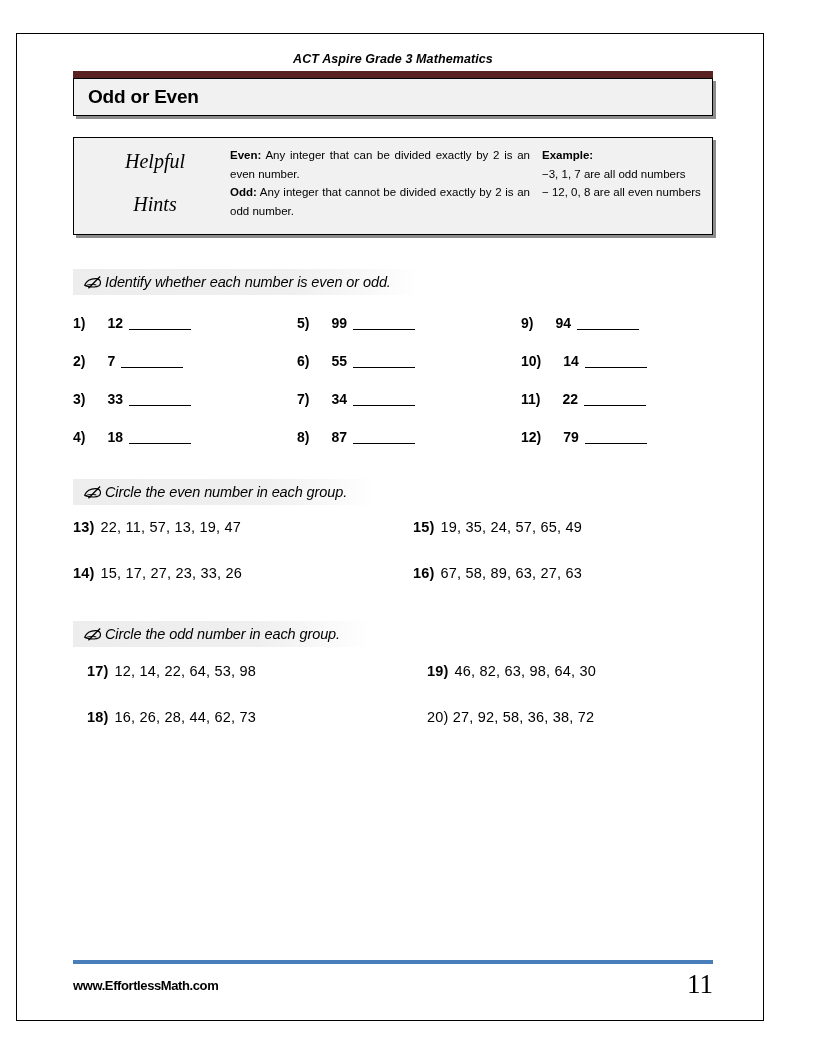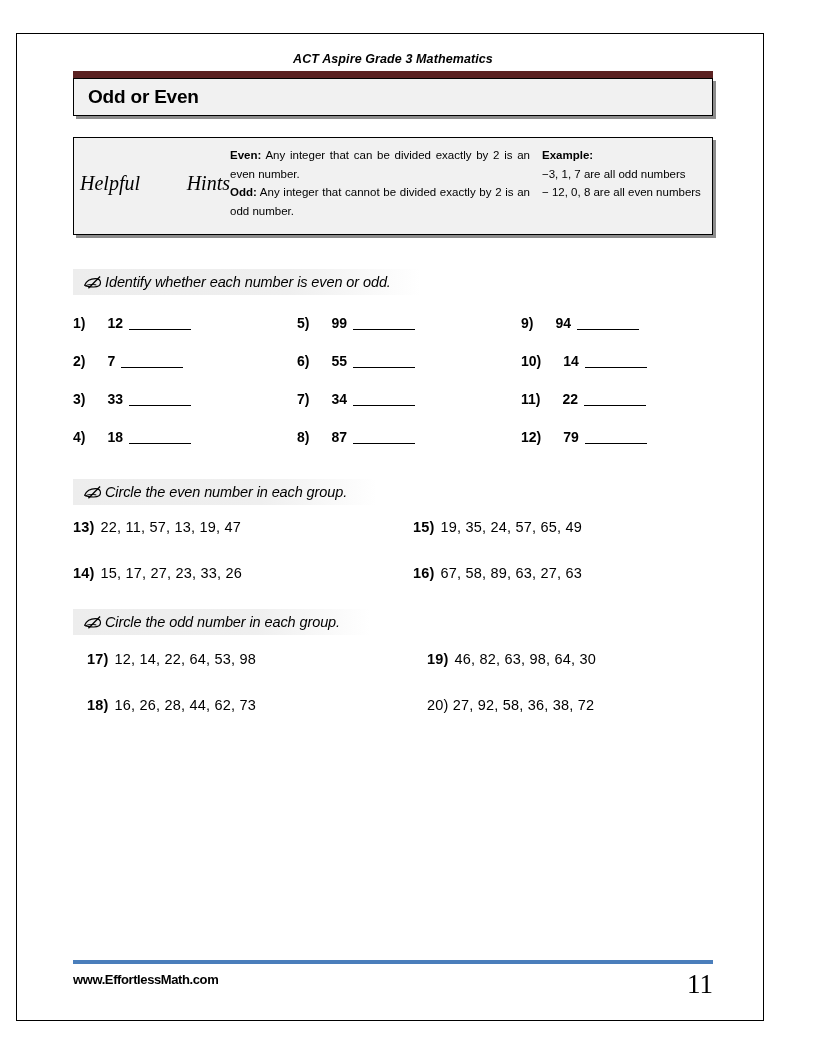--- a/index.html
+++ b/index.html
@@ -79,20 +79,21 @@
     box-shadow: 3px 3px 0 rgba(0,0,0,0.45);
     display: flex;
     box-sizing: border-box;
     padding: 8px 6px 10px 6px;
     min-height: 98px;
   }
   .hints-label {
     width: 150px;
     flex: 0 0 150px;
     display: flex;
+    flex-direction: column;
     justify-content: space-between;
     align-items: center;
     padding: 4px 0 8px 0;
     font-family: "Liberation Serif", serif;
     font-style: italic;
     font-size: 20px;
     color: #000000;
   }
   .hints-label span { display: block; }
   .hints-body {
@@ -173,39 +174,39 @@
     font-family: "Liberation Sans", sans-serif;
     font-size: 14.5px;
     color: #000000;
     white-space: nowrap;
     letter-spacing: 0.2px;
   }
   .gnum { font-weight: bold; }
   .glist { margin-left: 6px; }
 
   .sec2 { margin-top: 34px; }
-  .sec3 { margin-top: 28px; }
+  .sec3 { margin-top: 40px; }
   .group-grid.g2 { margin-top: 16px; padding-left: 14px; }
 
   
   .footer {
     position: absolute;
     left: 56px;
     bottom: 22px;
     width: 640px;
   }
   .blue-rule {
     height: 4px;
     background: #4A7EBB;
     width: 100%;
   }
   .footer-row {
     margin-top: 8px;
     display: flex;
-    align-items: flex-start;
+    align-items: center;
     justify-content: space-between;
   }
   .site {
     font-family: "Liberation Sans", sans-serif;
     font-weight: bold;
     font-size: 13px;
     color: #000000;
     letter-spacing: -0.4px;
   }
   .pageno {

